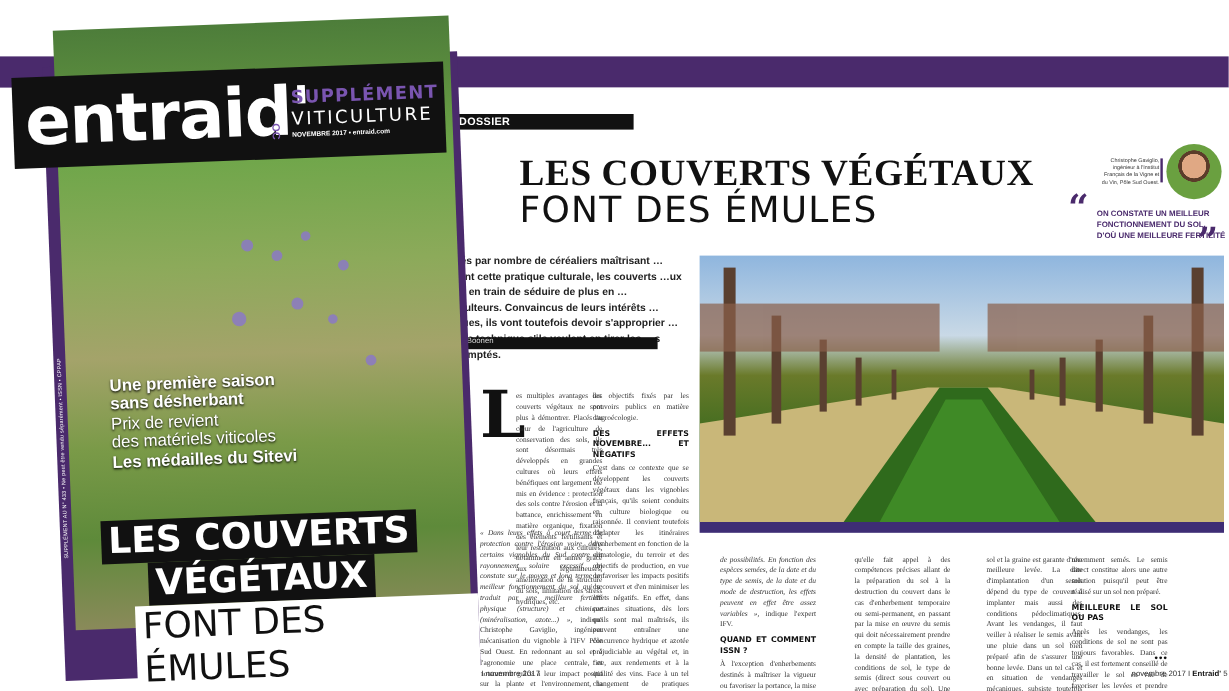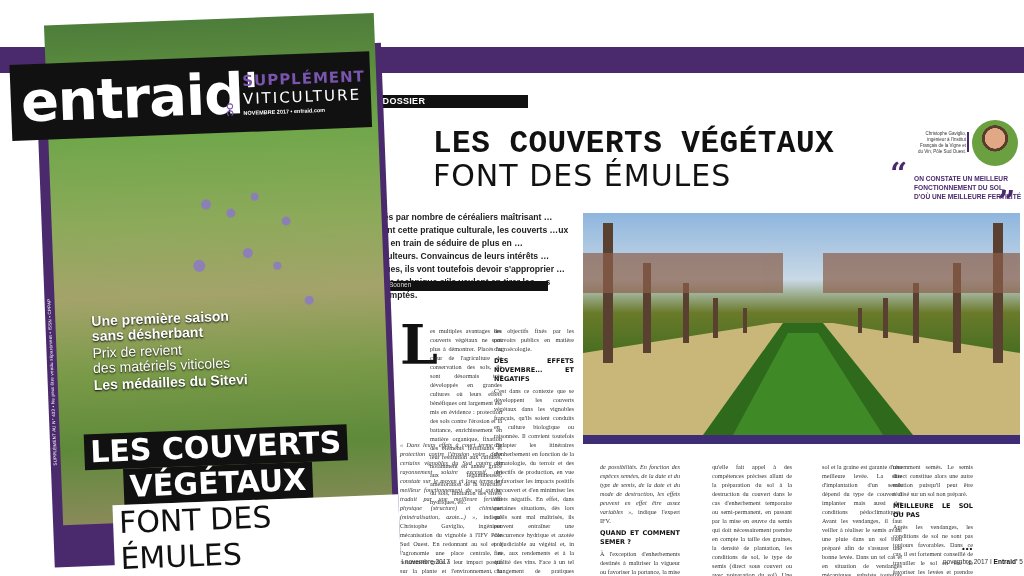--- a/index.html
+++ b/index.html
@@ -2,21 +2,21 @@
 <html><head>
 <meta charset="utf-8">
 <style>
   html,body{margin:0;padding:0;}
   body{width:1024px;height:576px;background:#ffffff;position:relative;overflow:hidden;font-family:"Liberation Sans",sans-serif;color:#1a1a1a;}
   .band{position:absolute;left:0;top:47px;width:1024px;height:26px;background:#4a2a6c;}
   
   .spread{position:absolute;left:370px;top:73px;width:654px;height:503px;background:#fff;}
   .dossier-bar{position:absolute;left:370px;top:95px;width:158px;height:13px;background:#111;}
   .dossier-label{position:absolute;left:377px;top:96px;font-size:9px;font-weight:bold;color:#fff;letter-spacing:.3px;}
-  .title1{position:absolute;left:433px;top:126px;font-size:31px;font-weight:900;letter-spacing:.5px;color:#111;font-family:Liberation Mono, monospace;}
+  .title1{position:absolute;left:433px;top:126px;font-size:31px;font-weight:900;letter-spacing:.5px;color:#111;font-family:Liberation Serif, serif;}
   .title2{position:absolute;left:433px;top:158px;font-size:30px;color:#111;letter-spacing:1px;font-family:"DejaVu Sans",sans-serif;}
   .intro{position:absolute;left:370px;top:211px;width:200px;font-size:8.6px;line-height:13px;font-weight:bold;color:#222;}
   .author-bar{position:absolute;left:370px;top:281px;width:178px;height:10px;background:#111;}
   .author{position:absolute;left:377px;top:281px;font-size:6.5px;color:#ddd;}
   .dropcap{position:absolute;left:400px;top:325px;width:28px;height:40px;font-size:54px;font-weight:900;line-height:40px;color:#111;font-family:"DejaVu Serif",serif;}
   .col{position:absolute;font-family:"Liberation Serif",serif;font-size:6.2px;line-height:9px;color:#333;text-align:justify;}
   .col .it{font-style:italic;}
   .col h4{font-family:"DejaVu Sans",sans-serif;font-size:6.5px;margin:4px 0 2px;color:#111;font-weight:bold;}
   .photo{position:absolute;left:583px;top:213px;width:437px;height:222px;overflow:hidden;background:linear-gradient(180deg,#8fb6de 0%,#c9d9e6 30%,#6a7a2a 45%,#3b6a1e 70%,#2e5518 100%);}
   .photo-caption-bar{position:absolute;left:583px;top:435px;width:437px;height:9px;background:#3e2d75;}
@@ -102,21 +102,21 @@
       <rect x="0" y="40" width="200" height="40"></rect>
         <rect x="240" y="40" width="197" height="40"></rect>
     </g>
   </svg>
 </div>
 <div class="photo-caption-bar"></div>
 
 <div class="col" style="left:600px;top:462px;width:80px;">
   <span class="it">de possibilités. En fonction des espèces semées, de la date et du type de semis, de la date et du mode de destruction, les effets peuvent en effet être assez variables »,</span>
   <span>indique l'expert IFV.</span>
-  <h4>QUAND ET COMMENT SEMER ?</h4>
+  <h4>QUAND ET COMMENT ISSN ?</h4>
   <span>À l'exception d'enherbements destinés à maîtriser la vigueur ou favoriser la portance, la mise en place d'un couvert n'est pas courant en viticulture. Il est alors important de noter</span>
 </div>
 
 <div class="col" style="left:712px;top:462px;width:80px;">
   <span>qu'elle fait appel à des compétences précises allant de la préparation du sol à la destruction du couvert dans le cas d'enherbement temporaire ou semi-permanent, en passant par la mise en œuvre du semis qui doit nécessairement prendre en compte la taille des graines, la densité de plantation, les conditions de sol, le type de semis (direct sous couvert ou avec préparation du sol). Une bonne préparation du sol visant à assurer un bon contact entre le</span>
 </div>
 
 <div class="col" style="left:822px;top:462px;width:80px;">
   <span>sol et la graine est garante d'une meilleure levée. La date d'implantation d'un semis dépend du type de couvert à implanter mais aussi des conditions pédoclimatiques. Avant les vendanges, il faut veiller à réaliser le semis avant une pluie dans un sol bien préparé afin de s'assurer une bonne levée. Dans un tel cas et en situation de vendanges mécaniques, subsiste toutefois la problématique du passage de la machine à vendanger dans ces rangs</span>
 </div>

